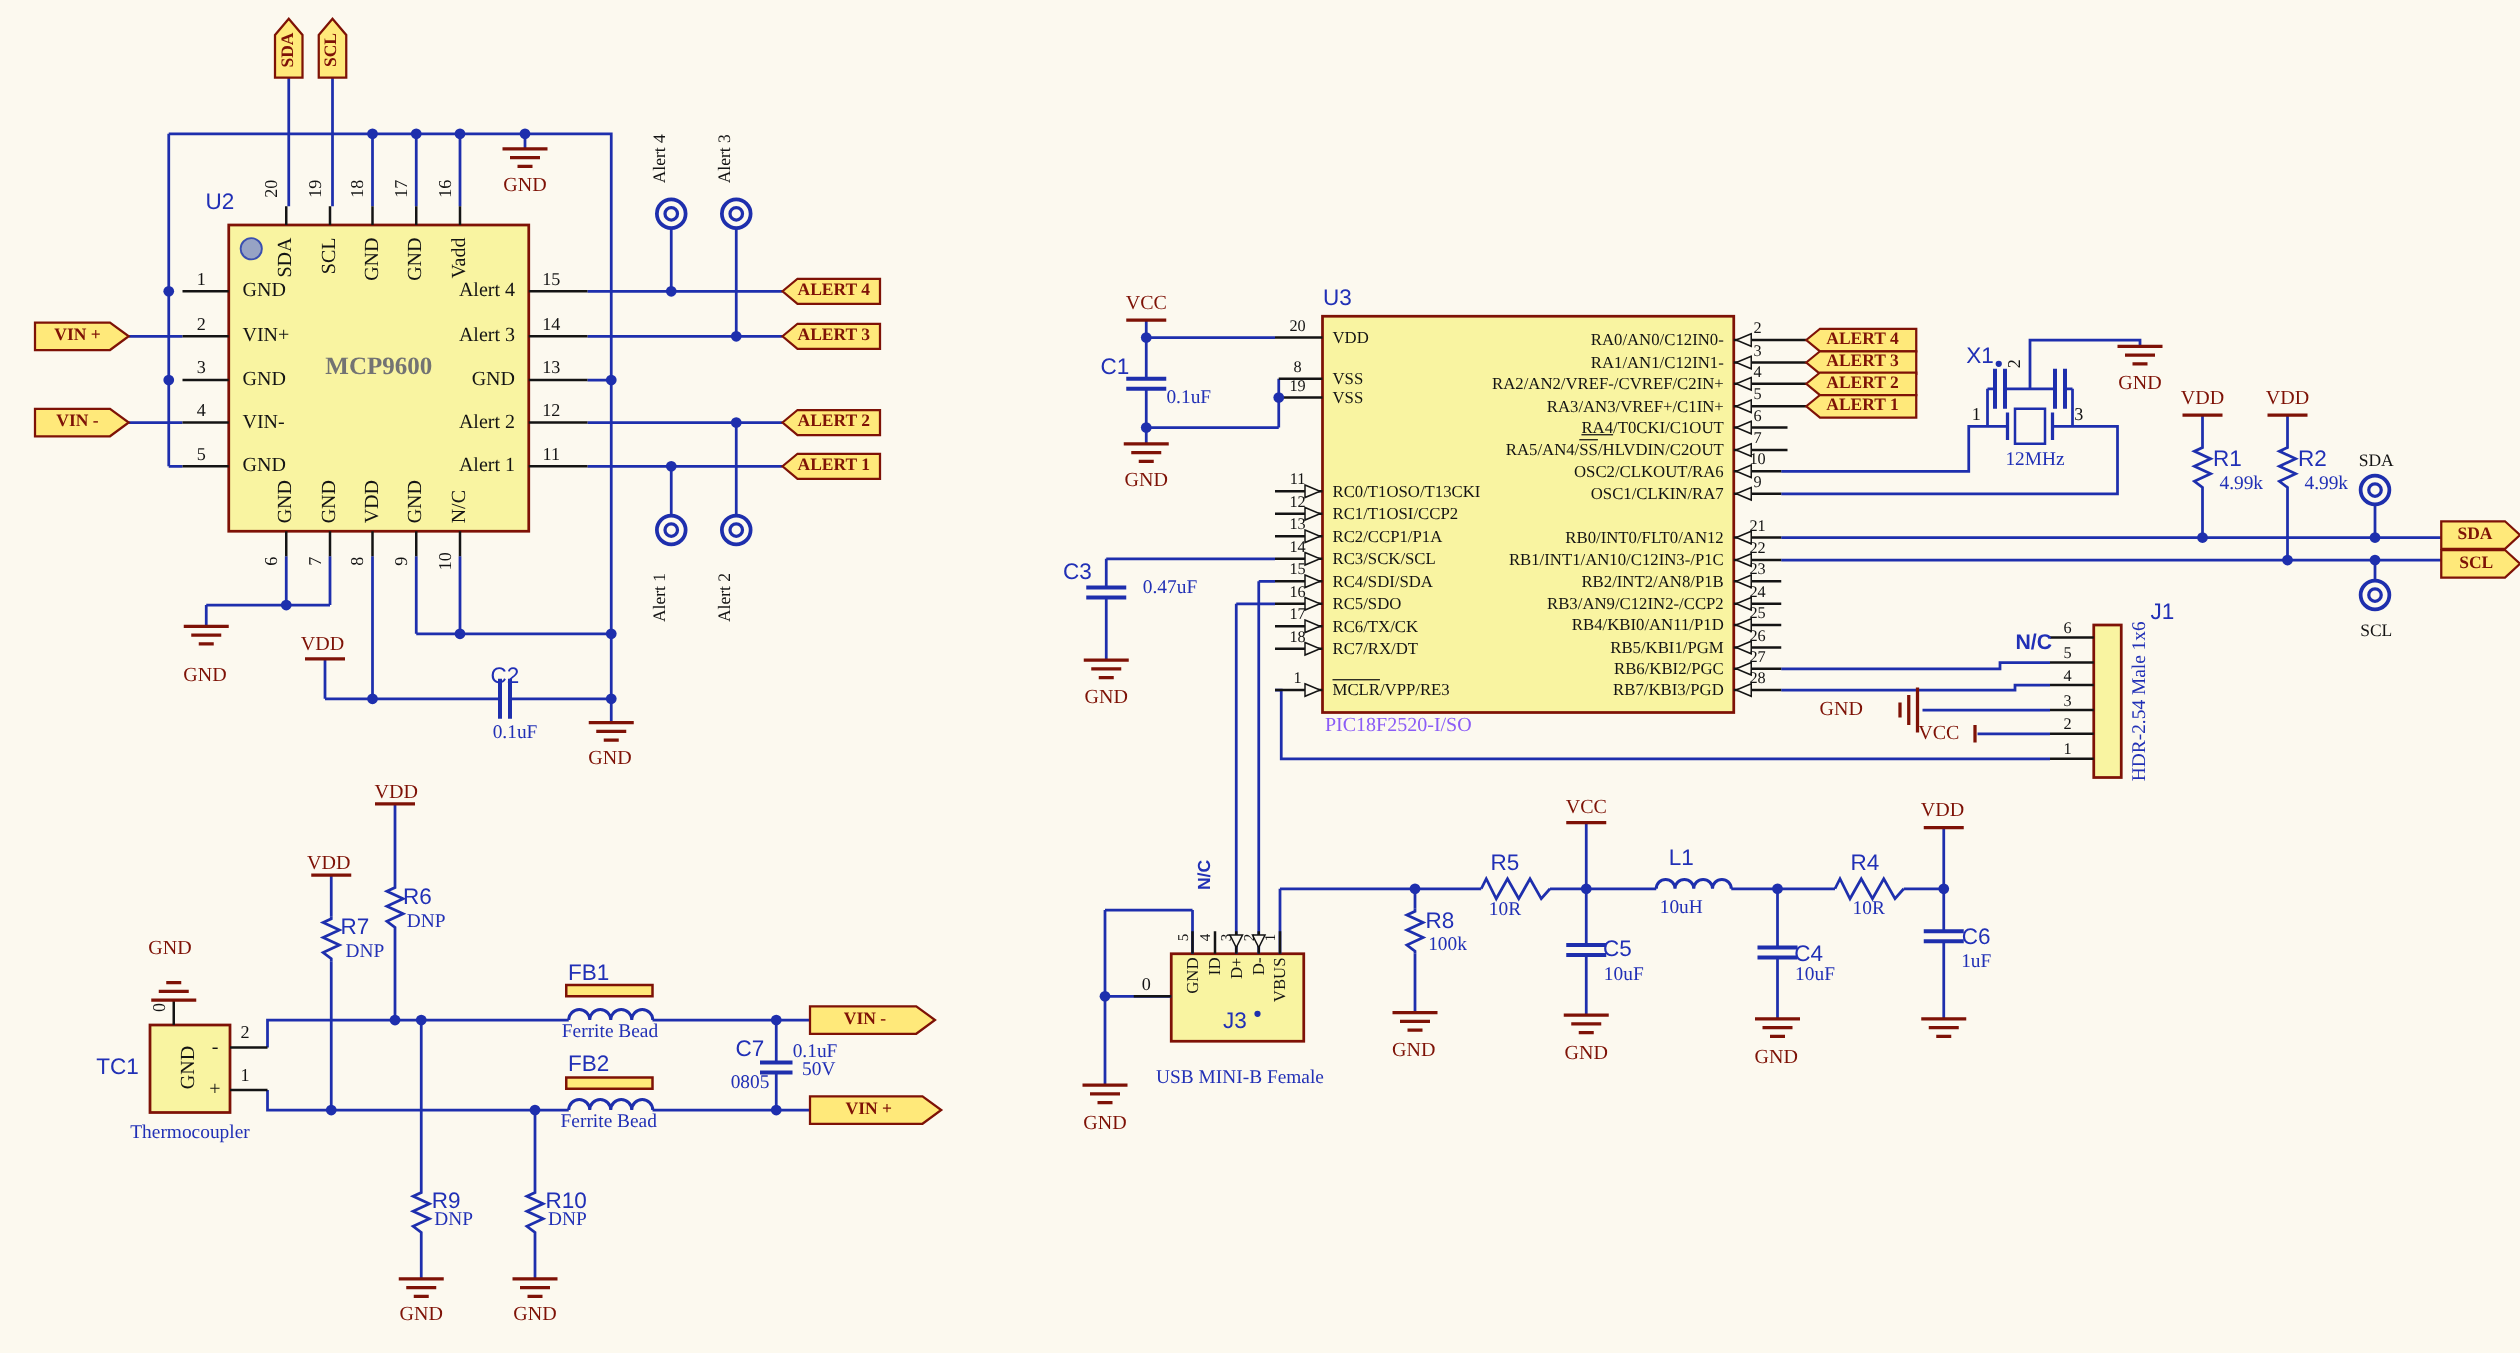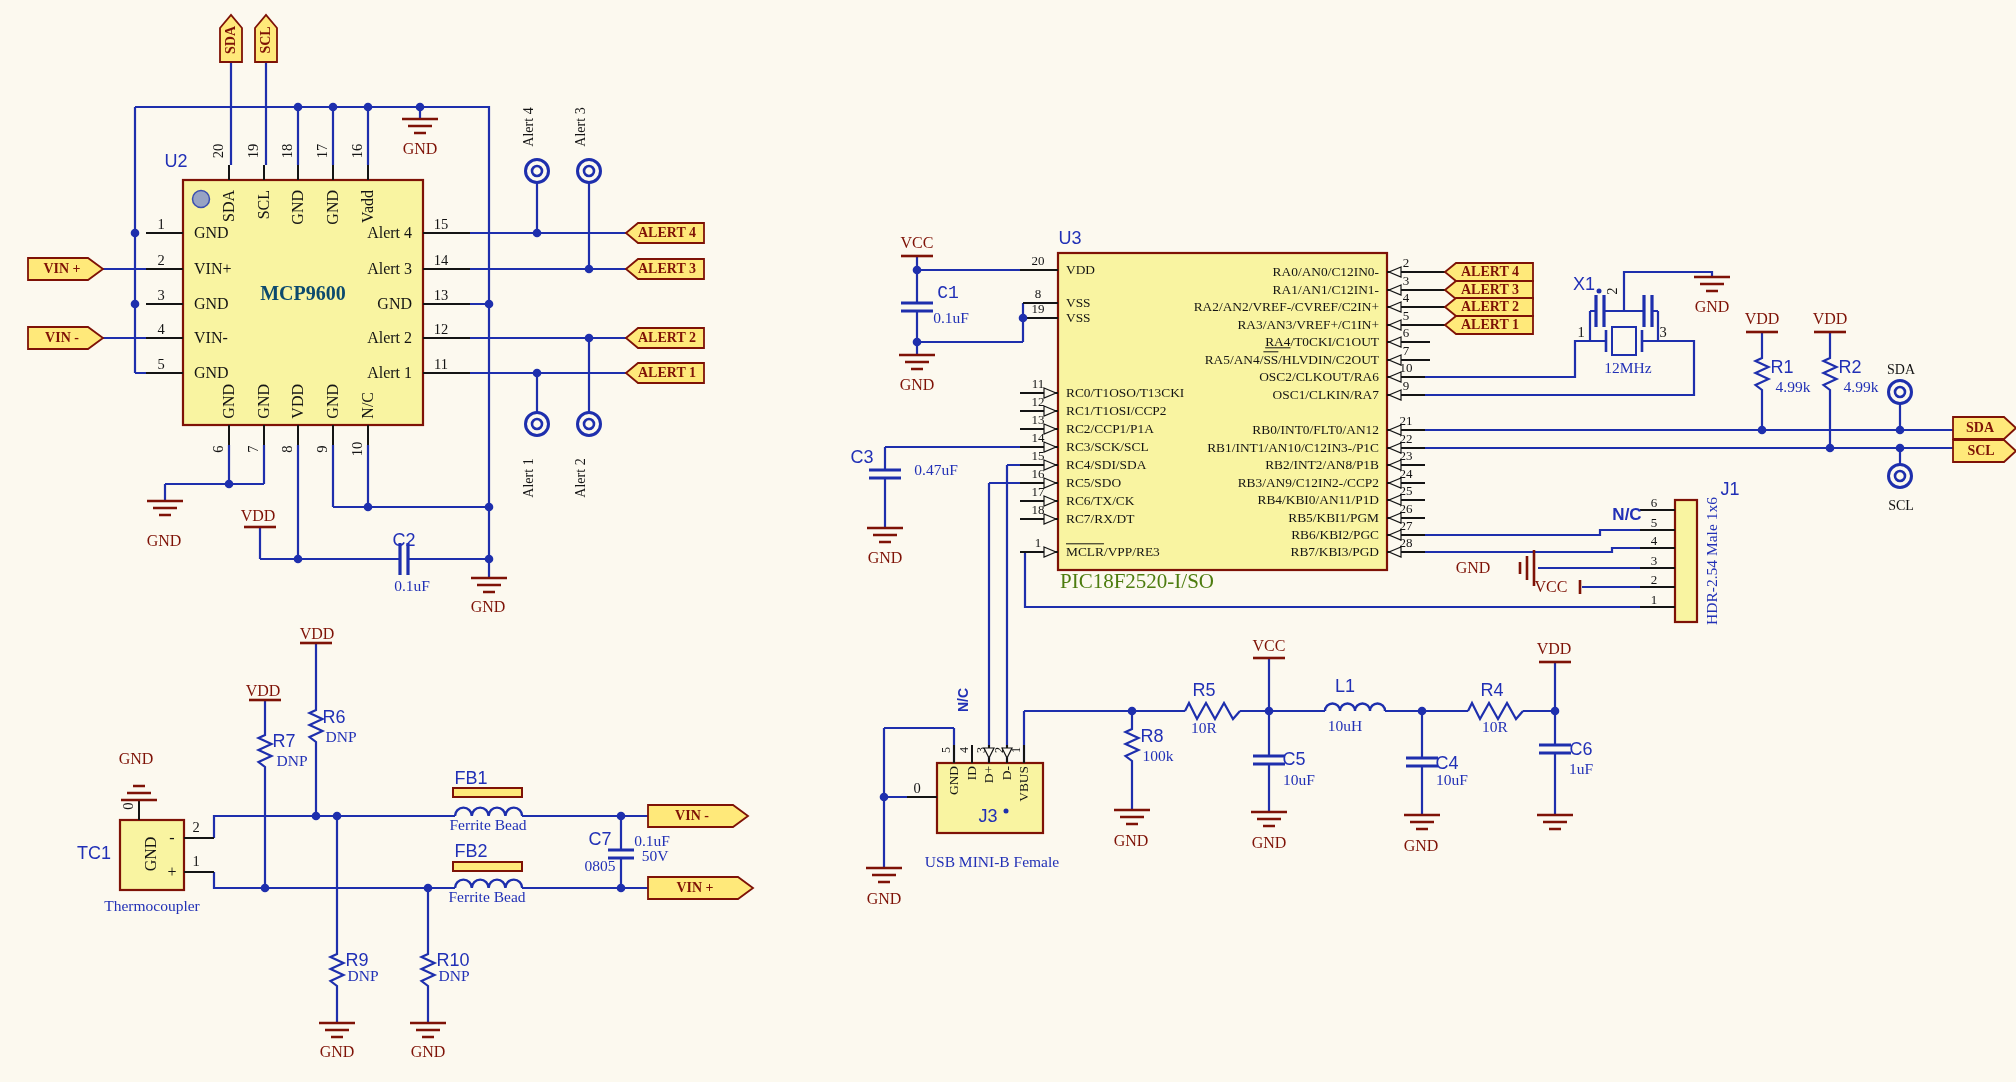--- a/index.html
+++ b/index.html
@@ -1,22 +1,22 @@
 <!DOCTYPE html>
 <html><head>
 <meta charset="utf-8">
 <style>
   html,body{margin:0;padding:0;background:#FCF9EF;}
   #canvas{position:relative;width:2016px;height:1082px;background:#FCF9EF;overflow:hidden;}
   #wires{position:absolute;left:0;top:0;}
   .t{position:absolute;white-space:nowrap;font-family:"Liberation Serif",serif;color:#141414;line-height:1;}
   .ref{font-family:"Liberation Sans",sans-serif;font-size:18px;color:#2130B6;}
   .val{font-size:15.5px;color:#2130B6;font-family:"Liberation Serif",serif;}
-  .vall{font-size:21px;color:#4d7c0f;}
-  .part{font-size:20px;font-weight:bold;color:#0c4a6e;}
+  .vall{font-size:16px;color:#8b5cf6;}
+  .part{font-size:20px;font-weight:bold;color:#737373;}
   .pwr{font-size:16px;color:#7E1206;}
   .pin{font-size:14.5px;}
   .pin3n{font-size:13px;}
   .pins{font-size:12px;}
   .pinl{font-size:16px;}
   .pinl3{font-size:13.4px;}
   .tpl{font-size:14px;}
   .flg{font-size:14px;font-weight:bold;color:#7E1206;}
   .nc{font-family:"Liberation Sans",sans-serif;font-weight:bold;font-size:17px;color:#2130B6;}
   .ncs{font-family:"Liberation Sans",sans-serif;font-weight:bold;font-size:14px;color:#2130B6;}
@@ -230,21 +230,21 @@
       <span class="t pwr" style="left: 1554px; top: 649px; transform: translate(-50%, -50%);">VDD</span>
       <span class="t pwr" style="left: 917px; top: 243px; transform: translate(-50%, -50%);">VCC</span>
       <span class="t pwr" style="left: 1269px; top: 646px; transform: translate(-50%, -50%);">VCC</span>
       <span class="t pwr" style="left: 1551px; top: 587px; transform: translate(-50%, -50%);">VCC</span>
       <span class="t ref" style="left: 176px; top: 161px; transform: translate(-50%, -50%);">U2</span>
       <span class="t part" style="left: 303px; top: 293px; transform: translate(-50%, -50%);">MCP9600</span>
       <span class="t ref" style="left: 1070px; top: 238px; transform: translate(-50%, -50%);">U3</span>
       <span class="t vall" style="left: 1060px; top: 581px; transform: translate(0px, -50%);">PIC18F2520-I/SO</span>
       <span class="t ref" style="left: 404px; top: 540px; transform: translate(-50%, -50%);">C2</span>
       <span class="t val" style="left: 412px; top: 586px; transform: translate(-50%, -50%);">0.1uF</span>
-      <span class="t ref" style="left: 948px; top: 293px; transform: translate(-50%, -50%); font-family: Liberation Mono, monospace;">C1</span>
+      <span class="t ref" style="left: 892px; top: 293px; transform: translate(-50%, -50%);">C1</span>
       <span class="t val" style="left: 951px; top: 318px; transform: translate(-50%, -50%);">0.1uF</span>
       <span class="t ref" style="left: 862px; top: 457px; transform: translate(-50%, -50%);">C3</span>
       <span class="t val" style="left: 936px; top: 458px; transform: translate(-50%, -50%); margin-top: 12px;">0.47uF</span>
       <span class="t ref" style="left: 600px; top: 839px; transform: translate(-50%, -50%);">C7</span>
       <span class="t val" style="left: 652px; top: 841px; transform: translate(-50%, -50%);">0.1uF</span>
       <span class="t val" style="left: 655px; top: 856px; transform: translate(-50%, -50%);">50V</span>
       <span class="t val" style="left: 600px; top: 866px; transform: translate(-50%, -50%);">0805</span>
       <span class="t ref" style="left: 284px; top: 741px; transform: translate(-50%, -50%);">R7</span>
       <span class="t val" style="left: 292px; top: 761px; transform: translate(-50%, -50%);">DNP</span>
       <span class="t ref" style="left: 334px; top: 717px; transform: translate(-50%, -50%);">R6</span>

